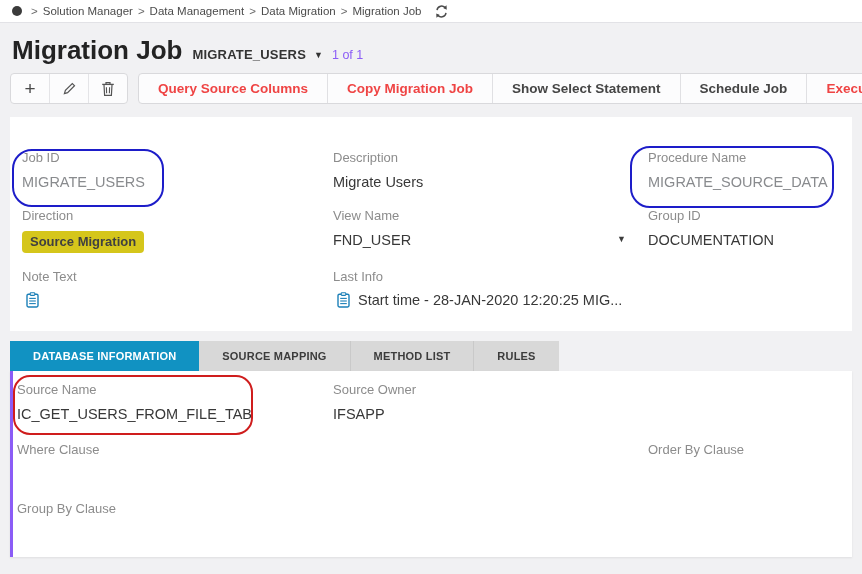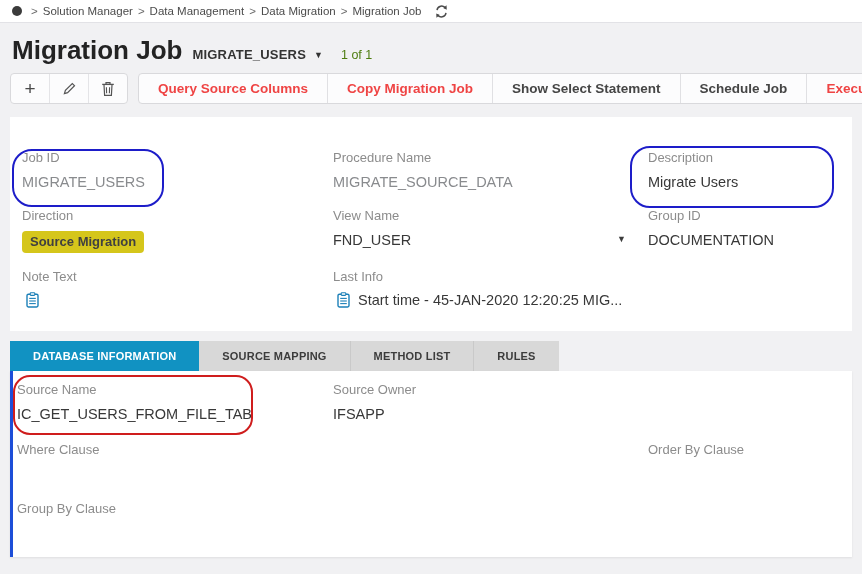--- a/index.html
+++ b/index.html
@@ -16,21 +16,21 @@
   .app-dot{width:10px;height:10px;border-radius:50%;background:#3b3b3b;margin:0 4px 0 2px;flex:none;cursor:pointer;}
   .crumb-sep{margin:0 5px;color:#6b6b6b;}
   .crumb{cursor:pointer;white-space:nowrap;}
   .refresh-btn{margin-left:12px;display:flex;align-items:center;cursor:pointer;}
   
   .title-row{display:flex;align-items:baseline;margin:12px 0 8px 12px;}
   .page-title{font-size:26px;font-weight:bold;color:#232323;margin:0;line-height:30px;}
   .record-selector{display:flex;align-items:baseline;margin-left:10px;cursor:pointer;}
   .record-id{font-size:13px;font-weight:bold;color:#333;letter-spacing:.2px;}
   .record-caret{font-size:9px;color:#333;margin-left:8px;position:relative;top:-1px;}
-  .record-count{font-size:12.5px;color:#4d7c0f;margin-left:18px;}
+  .record-count{font-size:12.5px;color:#8b5cf6;margin-left:9px;}
   
   .toolbar{display:flex;align-items:center;margin:0 0 0 10px;height:31px;}
   .icon-group{display:flex;background:#fcfcfd;border:1px solid #d9d9dc;border-radius:4px;height:29px;}
   .icon-btn{width:38px;display:flex;align-items:center;justify-content:center;cursor:pointer;border-right:1px solid #e4e4e7;}
   .icon-btn:last-child{border-right:none;}
   .plus-glyph{font-size:19px;font-weight:300;color:#4a4a4a;line-height:1;}
   .command-group{display:flex;background:#fcfcfd;border:1px solid #d9d9dc;border-radius:4px;height:29px;margin-left:10px;}
   .command-btn{
     display:flex;align-items:center;padding:0 19px;font-size:13.5px;font-weight:bold;
     color:#454545;cursor:pointer;border-right:1px solid #e0e0e3;white-space:nowrap;
@@ -62,21 +62,21 @@
   .tabs{display:flex;margin:10px 0 0 10px;height:30px;}
   .tab{
     display:flex;align-items:center;padding:0 23px;font-size:11px;font-weight:bold;
     background:#d8d8d8;color:#3c3c3c;cursor:pointer;letter-spacing:.2px;border-left:1px solid #c9c9c9;
   }
   .tab:first-child,.tab.active + .tab{border-left:none;}
   .tab.active{background:#1192c2;color:#ffffff;border-left:none;}
   
   .tab-panel{
     position:relative;margin:0 10px;background:#ffffff;height:186px;box-sizing:border-box;
-    border-left:3px solid #1d4ed8;padding:12px 0 0 4px;box-shadow:0 1px 2px rgba(0,0,0,.08);
+    border-left:3px solid #8b5cf6;padding:12px 0 0 4px;box-shadow:0 1px 2px rgba(0,0,0,.08);
   }
   .panel-grid{display:grid;grid-template-columns:316px 315px 1fr;}
 </style>
 </head>
 <body>
 
 <header class="breadcrumb-bar">
   <span class="app-dot"></span>
   <span class="crumb-sep">&gt;</span>
   <span class="crumb">Solution Manager</span>
@@ -134,26 +134,26 @@
   </div>
 </div>
 
 <section class="form-card">
   <div class="form-grid">
     <div class="field">
       <div class="field-label">Job ID</div>
       <div class="field-value muted">MIGRATE_USERS</div>
     </div>
     <div class="field">
+      <div class="field-label">Description</div>
+      <div class="field-value">Migrate Users</div>
+    </div>
+    <div class="field">
       <div class="field-label">Procedure Name</div>
       <div class="field-value muted">MIGRATE_SOURCE_DATA</div>
-    </div>
-    <div class="field">
-      <div class="field-label">Description</div>
-      <div class="field-value">Migrate Users</div>
     </div>
 
     <div class="field">
       <div class="field-label">Direction</div>
       <div class="field-value">
         <span class="badge">Source Migration</span>
       </div>
     </div>
     <div class="field">
       <div class="field-label">View Name</div>
@@ -184,21 +184,21 @@
       <div class="lastinfo-value">
         <span class="note-icon-wrap">
           <svg width="13" height="16" viewBox="0 0 13 16">
             <rect x="1" y="2.2" width="11" height="12.8" rx="1.4" fill="none" stroke="#1d80b8" stroke-width="1.4"></rect>
             <rect x="4.2" y="0.8" width="4.6" height="2.6" rx="0.8" fill="#ffffff" stroke="#1d80b8" stroke-width="1.1"></rect>
             <line x1="3.2" y1="6.4" x2="9.8" y2="6.4" stroke="#1d80b8" stroke-width="1.1"></line>
             <line x1="3.2" y1="9" x2="9.8" y2="9" stroke="#1d80b8" stroke-width="1.1"></line>
             <line x1="3.2" y1="11.6" x2="9.8" y2="11.6" stroke="#1d80b8" stroke-width="1.1"></line>
           </svg>
         </span>
-        <span>Start time - 45-JAN-2020 12:20:25   MIG...</span>
+        <span>Start time - 28-JAN-2020 12:20:25   MIG...</span>
       </div>
     </div>
     <div></div>
   </div>
 
   <div class="annotation ann-blue" style="left:2px;top:32px;width:148px;height:54px;"></div>
   <div class="annotation ann-blue" style="left:620px;top:29px;width:200px;height:58px;"></div>
 </section>
 
 <nav class="tabs">

